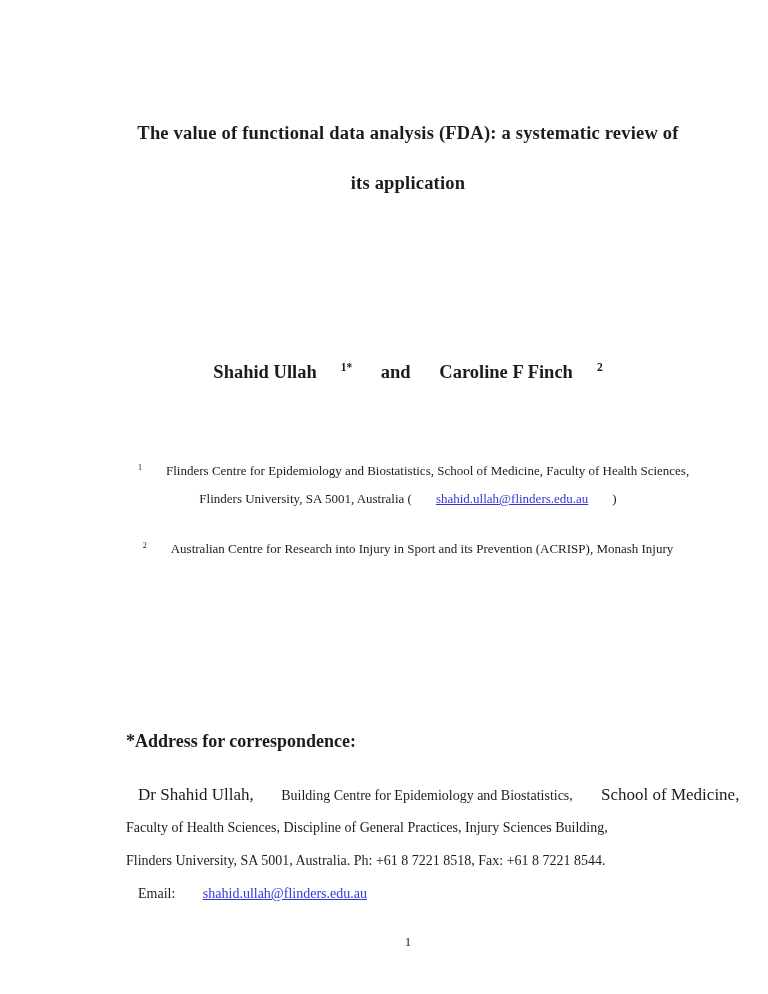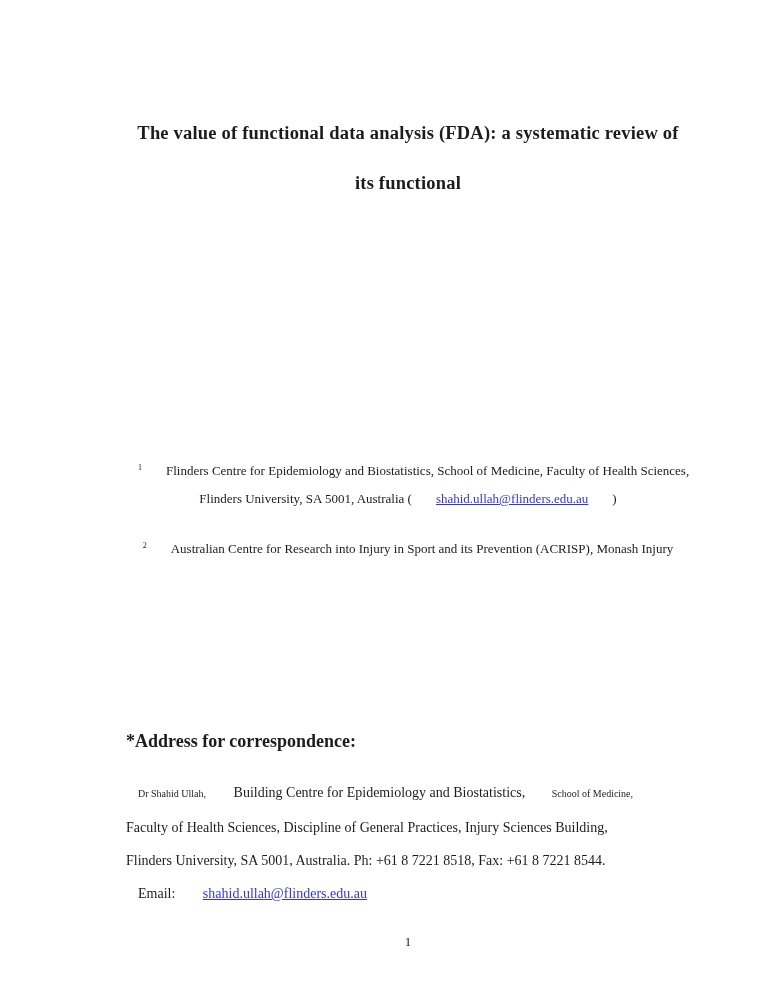--- a/index.html
+++ b/index.html
@@ -39,43 +39,44 @@
   }
   .authors-line {
     font-size: 18.5px;
     font-weight: bold;
   }
   .heading-line {
     font-size: 18px;
     font-weight: bold;
   }
   .body-sm { font-size: 14px; }
-  .body-lg { font-size: 10px; margin-top: 10px; }
+  .body-lg { font-size: 17px; margin-top: 10px; }
   sup {
     font-size: 62%;
     vertical-align: super;
     line-height: 0;
   }
   a.doc-link {
     color: var(--link-color);
     text-decoration: underline;
     cursor: pointer;
   }
   .pagenum {
     font-size: 13px;
   }
 </style>
 </head>
 <body>
 
 <div class="page">
 
   <div class="line center title-line" style="top: 87px;">The value of functional data analysis (FDA): a systematic review of</div>
-  <div class="line center title-line" style="top: 137px;">its functional</div>
+  <div class="line center title-line" style="top: 137px;">its application</div>
 
+  <div class="line center authors-line" style="top: 326px;"><span>Shahid Ullah</span><sup>1*</sup><span> and </span><span>Caroline F Finch</span><sup>2</sup></div>
 
   <div class="line center" style="top: 427px;"><sup>1</sup><span>Flinders Centre for Epidemiology and Biostatistics, School of Medicine, Faculty of Health Sciences,</span></div>
   <div class="line center" style="top: 455px;"><span>Flinders University, SA 5001, Australia (</span><a class="doc-link">shahid.ullah@flinders.edu.au</a><span>)</span></div>
 
   <div class="line center" style="top: 505px;"><sup>2</sup><span>Australian Centre for Research into Injury in Sport and its Prevention (ACRISP), Monash Injury</span></div>
 
   <div class="line left heading-line" style="top: 695px;">*Address for correspondence:</div>
 
   <div class="line left body-sm" style="top: 749px;"><span class="body-lg">Dr Shahid Ullah,</span><span> Building Centre for Epidemiology and Biostatistics,</span><span class="body-lg"> School of Medicine,</span></div>
   <div class="line left body-sm" style="top: 784px;">Faculty of Health Sciences, Discipline of General Practices, Injury Sciences Building,</div>

